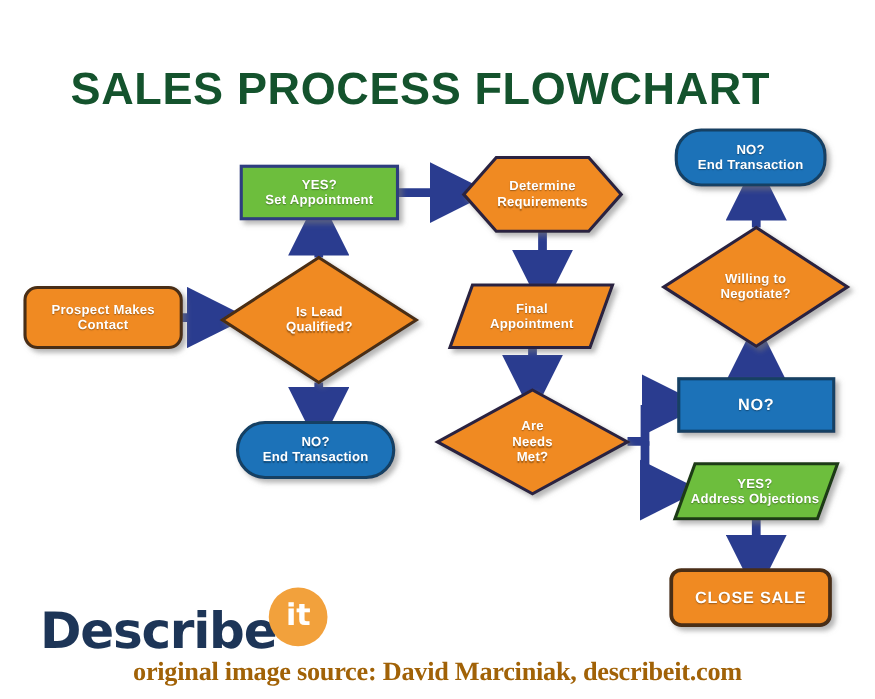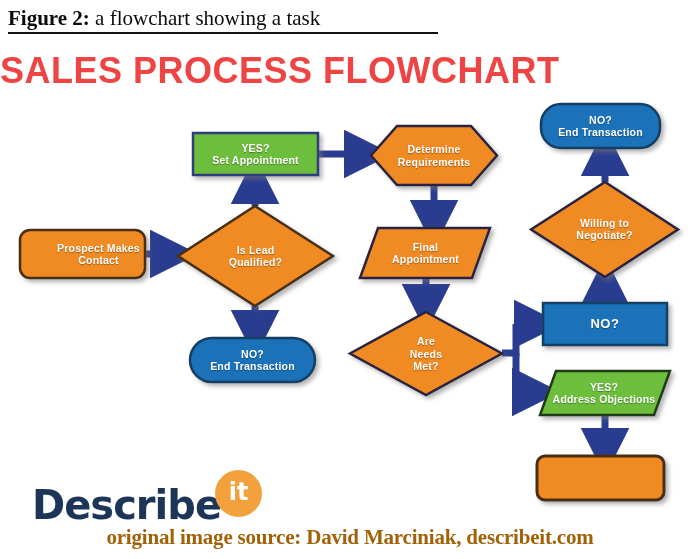--- a/index.html
+++ b/index.html
@@ -44,24 +44,24 @@
     color: #a16207;
     letter-spacing: -0.2px;
   }
 
   
   #chart-title {
     position: absolute;
     left: 0;
     top: 50px;
     width: 616px;
-    text-align: left;
+    text-align: right;
     font-size: 36px;
     font-weight: bold;
-    color: #ef4444;
+    color: #14532d;
     letter-spacing: 0.5px;
   }
 
   
   #flow-svg {
     position: absolute;
     left: 0;
     top: 0;
     width: 700px;
     height: 559px;
@@ -120,23 +120,20 @@
     line-height: 1;
     padding-bottom: 3px;
     box-sizing: border-box;
   }
 </style>
 </head>
 <body>
 
 <div id="page">
 
-  <div id="caption">
-    <span class="fig">Figure 2:</span><span> a flowchart showing a task</span>
-  </div>
 
   <div id="chart-title">SALES PROCESS FLOWCHART</div>
 
   <svg id="flow-svg" viewBox="0 0 700 559">
     <defs>
       <marker id="ah" markerWidth="7" markerHeight="7" refX="3.2" refY="3.5" orient="auto" markerUnits="strokeWidth">
         <path d="M0,0 L7,3.5 L0,7 z" fill="#2A3C8F"></path>
       </marker>
       <filter id="sh" x="-30%" y="-30%" width="180%" height="180%">
         <feDropShadow dx="3" dy="3" stdDeviation="2" flood-color="#777" flood-opacity="0.55"></feDropShadow>
@@ -183,21 +180,21 @@
       <polygon points="556,371 670,371 654,415 540,415" fill="#6DBE3C" stroke="#1f3b16" stroke-width="2.5"></polygon>
 
       <polygon points="605,182 678,229.5 605,277 531,229.5" fill="#F08A24" stroke="#2a2340" stroke-width="2.5"></polygon>
 
       <rect x="541" y="104" width="119" height="44" rx="20" ry="20" fill="#1A72B8" stroke="#123f63" stroke-width="2.5"></rect>
 
       <rect x="537" y="456" width="127" height="44" rx="8" ry="8" fill="#F08A24" stroke="#4a2d12" stroke-width="3"></rect>
     </g>
   </svg>
 
-  <div class="node-label" style="left:36px;  top:230px; width:125px; height:48px;">Prospect Makes
+  <div class="node-label" style="left:20px;  top:230px; width:125px; height:48px;">Prospect Makes
 Contact</div>
   <div class="node-label" style="left:178px; top:226px; width:155px; height:60px;">Is Lead
 Qualified?</div>
   <div class="node-label" style="left:193px; top:133px; width:125px; height:42px;">YES?
 Set Appointment</div>
   <div class="node-label" style="left:190px; top:338px; width:125px; height:44px;">NO?
 End Transaction</div>
   <div class="node-label" style="left:371px; top:126px; width:126px; height:59px;">Determine
 Requirements</div>
   <div class="node-label" style="left:363px; top:228px; width:125px; height:50px;">Final
@@ -205,20 +202,21 @@
   <div class="node-label" style="left:386px; top:324px; width:80px; height:60px;">Are
 Needs
 Met?</div>
   <div class="node-label big" style="left:543px; top:303px; width:124px; height:42px;">NO?</div>
   <div class="node-label" style="left:540px; top:371px; width:128px; height:44px;">YES?
 Address Objections</div>
   <div class="node-label" style="left:531px; top:203px; width:147px; height:52px;">Willing to
 Negotiate?</div>
   <div class="node-label" style="left:541px; top:104px; width:119px; height:44px;">NO?
 End Transaction</div>
+  <div class="node-label big" style="left:537px; top:456px; width:127px; height:44px;">CLOSE SALE</div>
 
   <div id="logo">
     <span class="word">Describe</span>
     <span class="badge">it</span>
   </div>
 
   <div id="footer">original image source: David Marciniak, describeit.com</div>
 
 </div>
 

